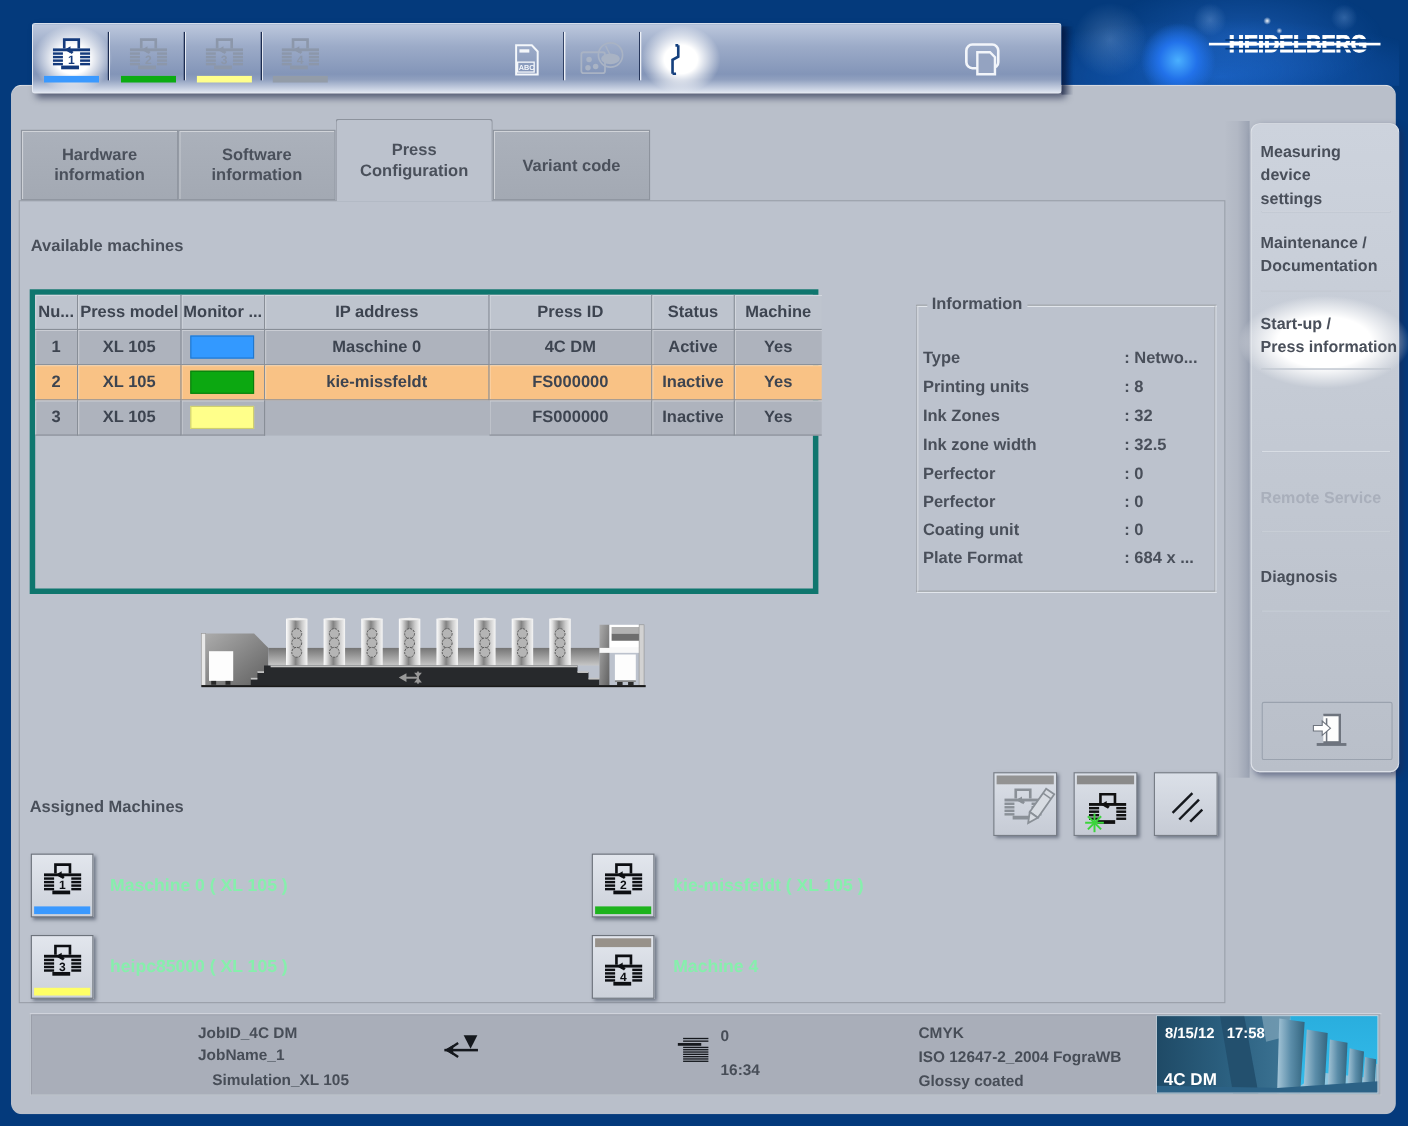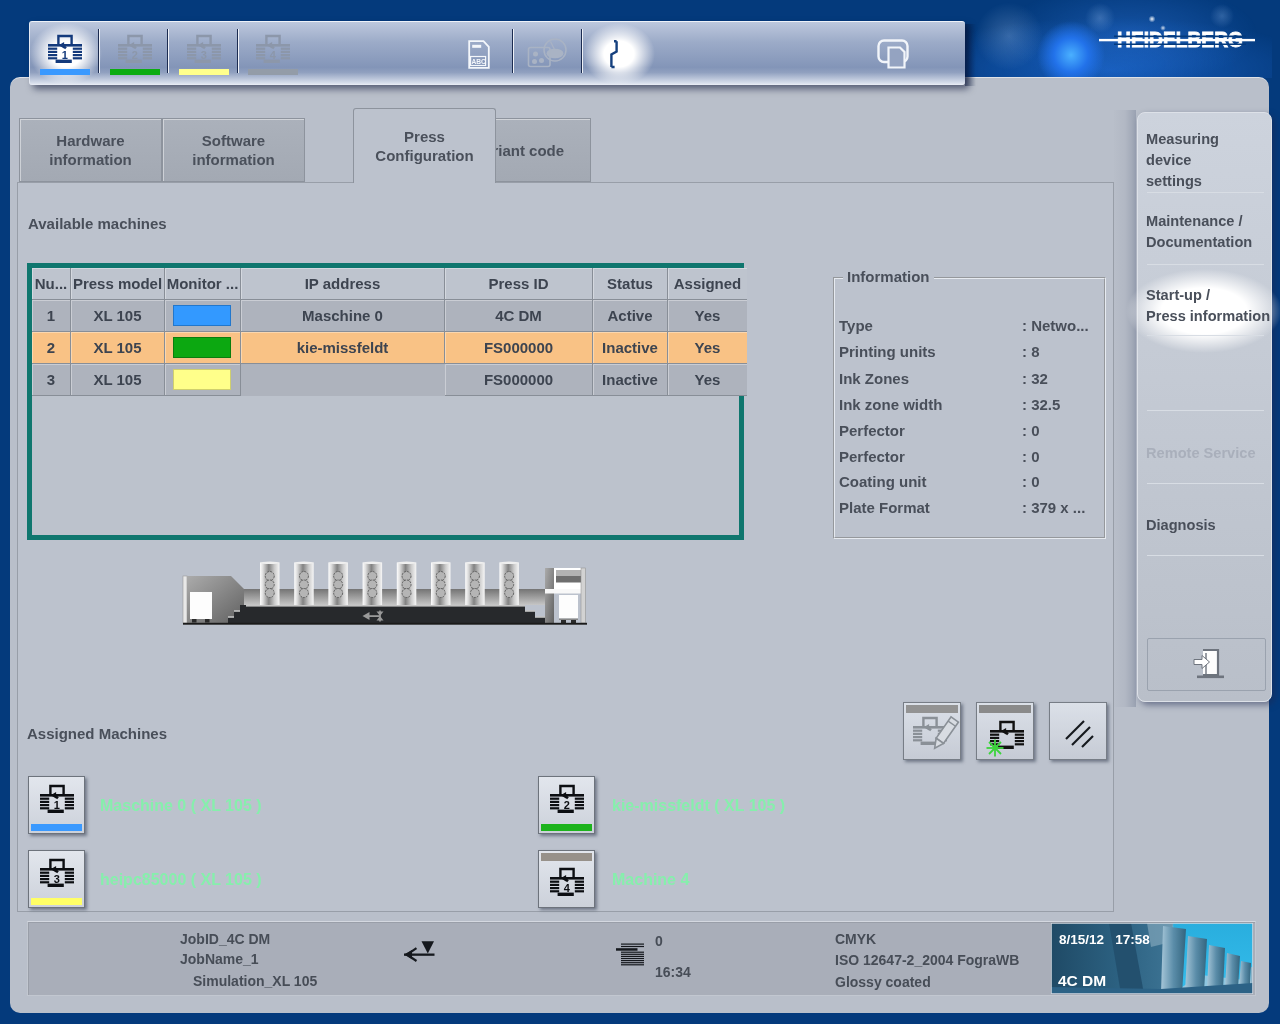--- a/index.html
+++ b/index.html
@@ -199,34 +199,34 @@
 
   <svg style="position:absolute; left:847px; top:17px;" width="36" height="31" viewBox="0 0 36 31">
     <rect x="1.5" y="1.5" width="29" height="21.5" rx="5.5" fill="none" stroke="#f2f5fa" stroke-width="2.4"></rect>
     <path d="M11.5,8.5 H23 L27.5,13 V28.5 H11.5 Z" fill="#94a3c1" stroke="#f2f5fa" stroke-width="2.2"></path>
   </svg>
 </div>
 
 <div id="content"></div>
 <div class="tab" id="tab1" style="left:19px; width:143px;">Hardware<br>information</div>
 <div class="tab" id="tab2" style="left:162px; width:143px;">Software<br>information</div>
-<div class="tab" id="tab3" style="left:305px; width:143px;margin-left:48px;">Press<br>Configuration</div>
+<div class="tab" id="tab3" style="left:305px; width:143px;">Press<br>Configuration</div>
 <div class="tab" id="tab4" style="left:448px; width:143px;">Variant code</div>
 
 <div class="h2" style="left:28px; top:215px;">Available machines</div>
 
 <div id="tbl">
   <div class="trow" style="top:0; background:#bec4ce;">
     <div class="tcell" style="left:0; width:39px;">Nu...</div>
     <div class="tcell" style="left:39px; width:94px;">Press model</div>
     <div class="tcell" style="left:133px; width:76px;">Monitor ...</div>
     <div class="tcell" style="left:209px; width:204px;">IP address</div>
     <div class="tcell" style="left:413px; width:148px;">Press ID</div>
     <div class="tcell" style="left:561px; width:75px;">Status</div>
-    <div class="tcell" style="left:636px; width:79px; border-right:none;">Assigned</div>
+    <div class="tcell" style="left:636px; width:79px; border-right:none;">Machine</div>
   </div>
   <div class="trow" style="top:32px; background:#aeb3bd;">
     <div class="tcell" style="left:0; width:39px;">1</div>
     <div class="tcell" style="left:39px; width:94px;">XL 105</div>
     <div class="tcell" style="left:133px; width:76px;">
         <span class="sw" style="background:#3399ff; border:1px solid #2277cc;"></span>
       </div>
     <div class="tcell" style="left:209px; width:204px;">Maschine 0</div>
     <div class="tcell" style="left:413px; width:148px;">4C DM</div>
     <div class="tcell" style="left:561px; width:75px;">Active</div>
@@ -330,21 +330,21 @@
 
 <div id="info"></div>
 <div id="infoleg">Information</div>
 <div class="irow" style="top:317px;">Type<span>: Netwo...</span></div>
 <div class="irow" style="top:343px;">Printing units<span>: 8</span></div>
 <div class="irow" style="top:370px;">Ink Zones<span>: 32</span></div>
 <div class="irow" style="top:396px;">Ink zone width<span>: 32.5</span></div>
 <div class="irow" style="top:422px;">Perfector<span>: 0</span></div>
 <div class="irow" style="top:448px;">Perfector<span>: 0</span></div>
 <div class="irow" style="top:473px;">Coating unit<span>: 0</span></div>
-<div class="irow" style="top:499px;">Plate Format<span>: 379 x ...</span></div>
+<div class="irow" style="top:499px;">Plate Format<span>: 684 x ...</span></div>
 
 <div class="h2" style="left:27px; top:725px;">Assigned Machines</div>
 
 <div class="sbtn" style="left:903px; opacity:1;">
   <div class="atop" style="background:#939393;"></div>
   <svg style="position:absolute; left:9px; top:13px; color:#8a9097;" width="34" height="31" viewBox="0 0 34 31">
       <use href="#mib"></use>
     </svg>
   <svg style="position:absolute; left:24px; top:10px;" width="32" height="42" viewBox="0 0 32 42">
     <g transform="rotate(35 16 21)">

